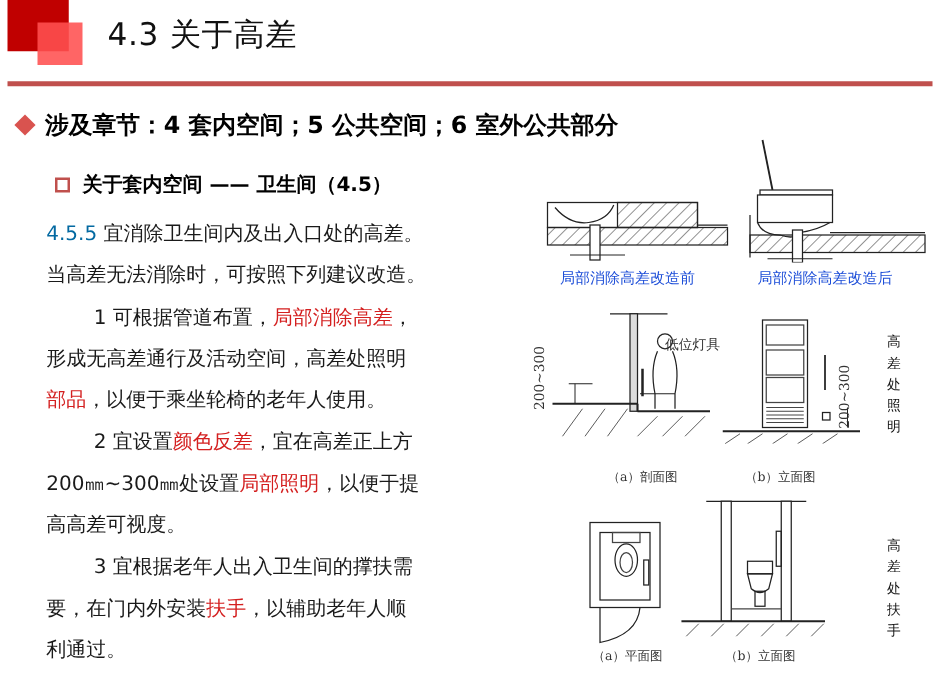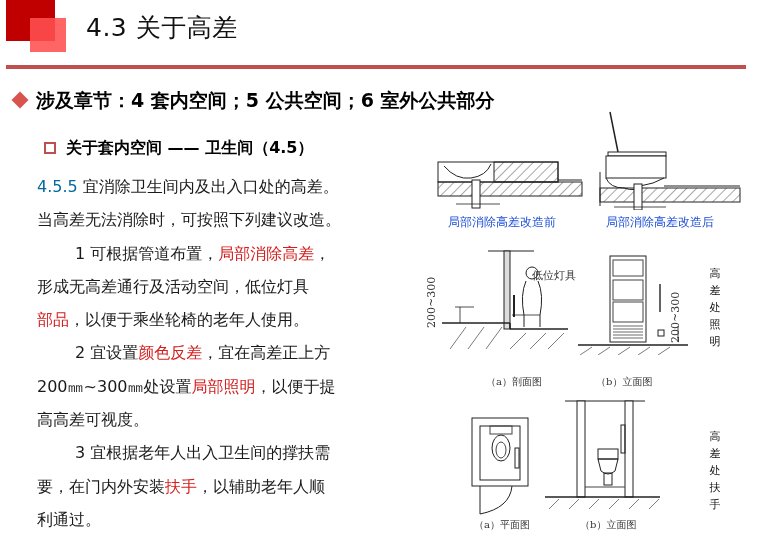--- a/index.html
+++ b/index.html
@@ -43,21 +43,21 @@
 
 <div class="section">
   <span class="sq-bullet"></span>
   <span>关于套内空间 —— 卫生间（4.5）</span>
 </div>
 
 <div class="body-text">
   <p><span class="num">4.5.5</span><span> 宜消除卫生间内及出入口处的高差。</span></p>
   <p>当高差无法消除时，可按照下列建议改造。</p>
   <p class="indent"><span>1 可根据管道布置，</span><span class="hl">局部消除高差</span><span>，</span></p>
-  <p>形成无高差通行及活动空间，低位灯具</p>
+  <p>形成无高差通行及活动空间，高差处照明</p>
   <p><span class="hl">部品</span><span>，以便于乘坐轮椅的老年人使用。</span></p>
   <p class="indent"><span>2 宜设置</span><span class="hl">颜色反差</span><span>，宜在高差正上方</span></p>
   <p><span>200㎜~300㎜处设置</span><span class="hl">局部照明</span><span>，以便于提</span></p>
   <p>高高差可视度。</p>
   <p class="indent">3 宜根据老年人出入卫生间的撑扶需</p>
   <p><span>要，在门内外安装</span><span class="hl">扶手</span><span>，以辅助老年人顺</span></p>
   <p>利通过。</p>
 </div>
 
 <svg class="fig" style="left:436px;top:160px" width="150" height="50" viewBox="0 0 150 50">

